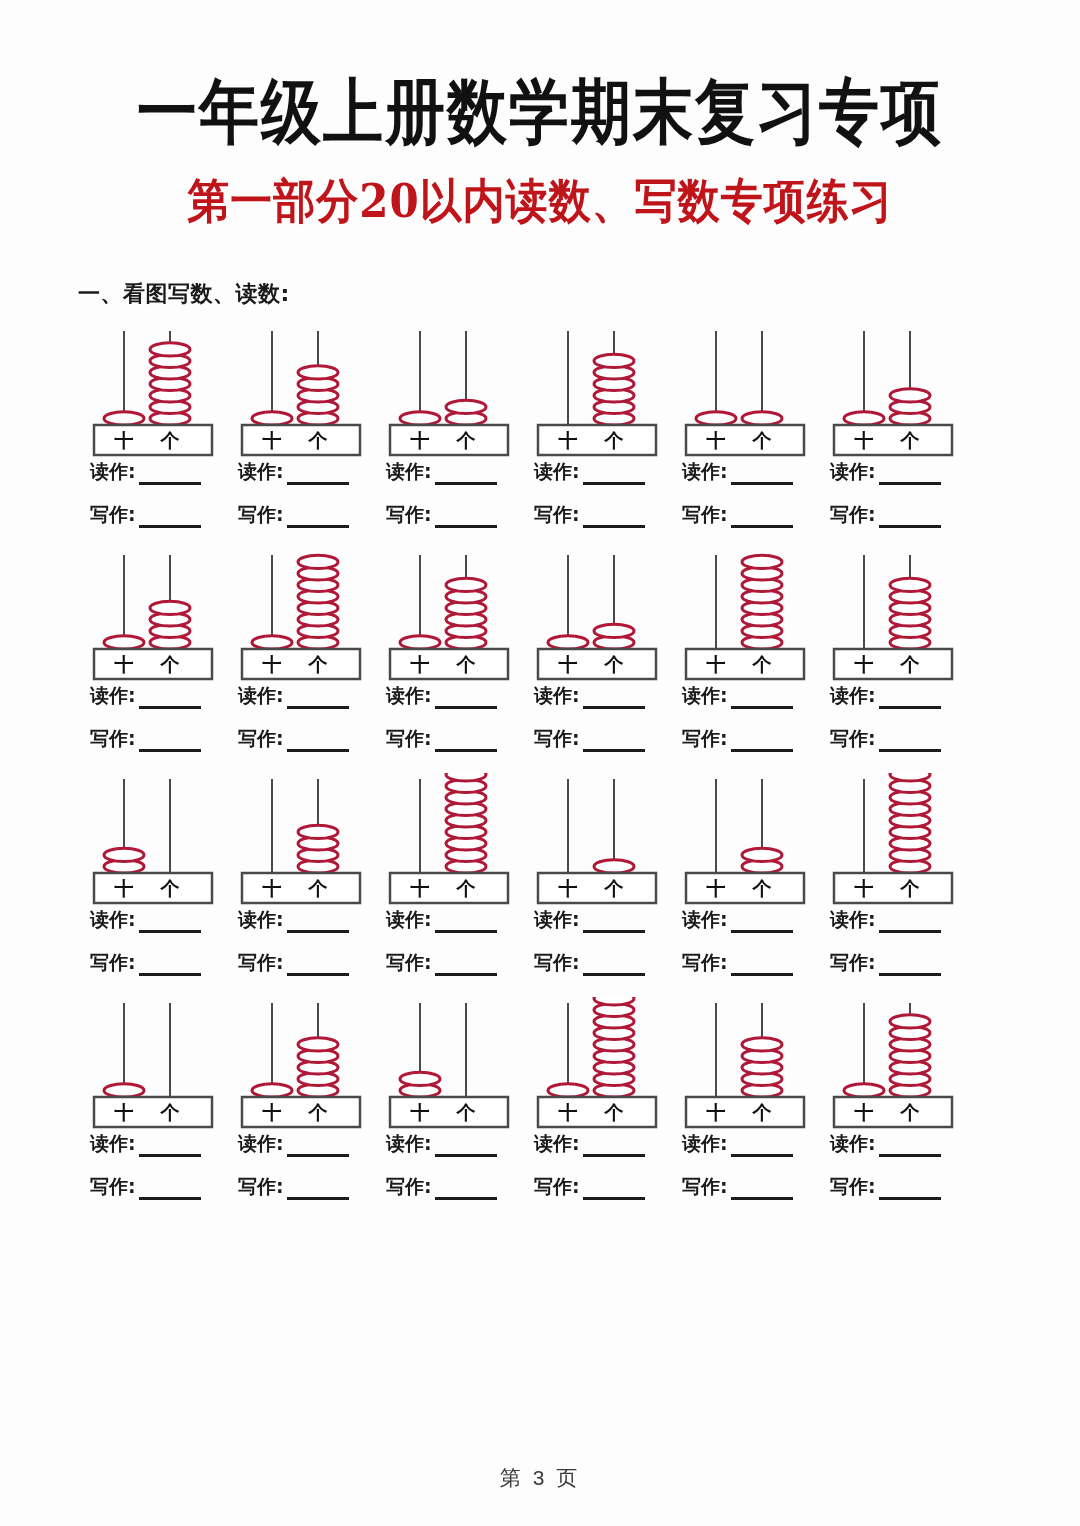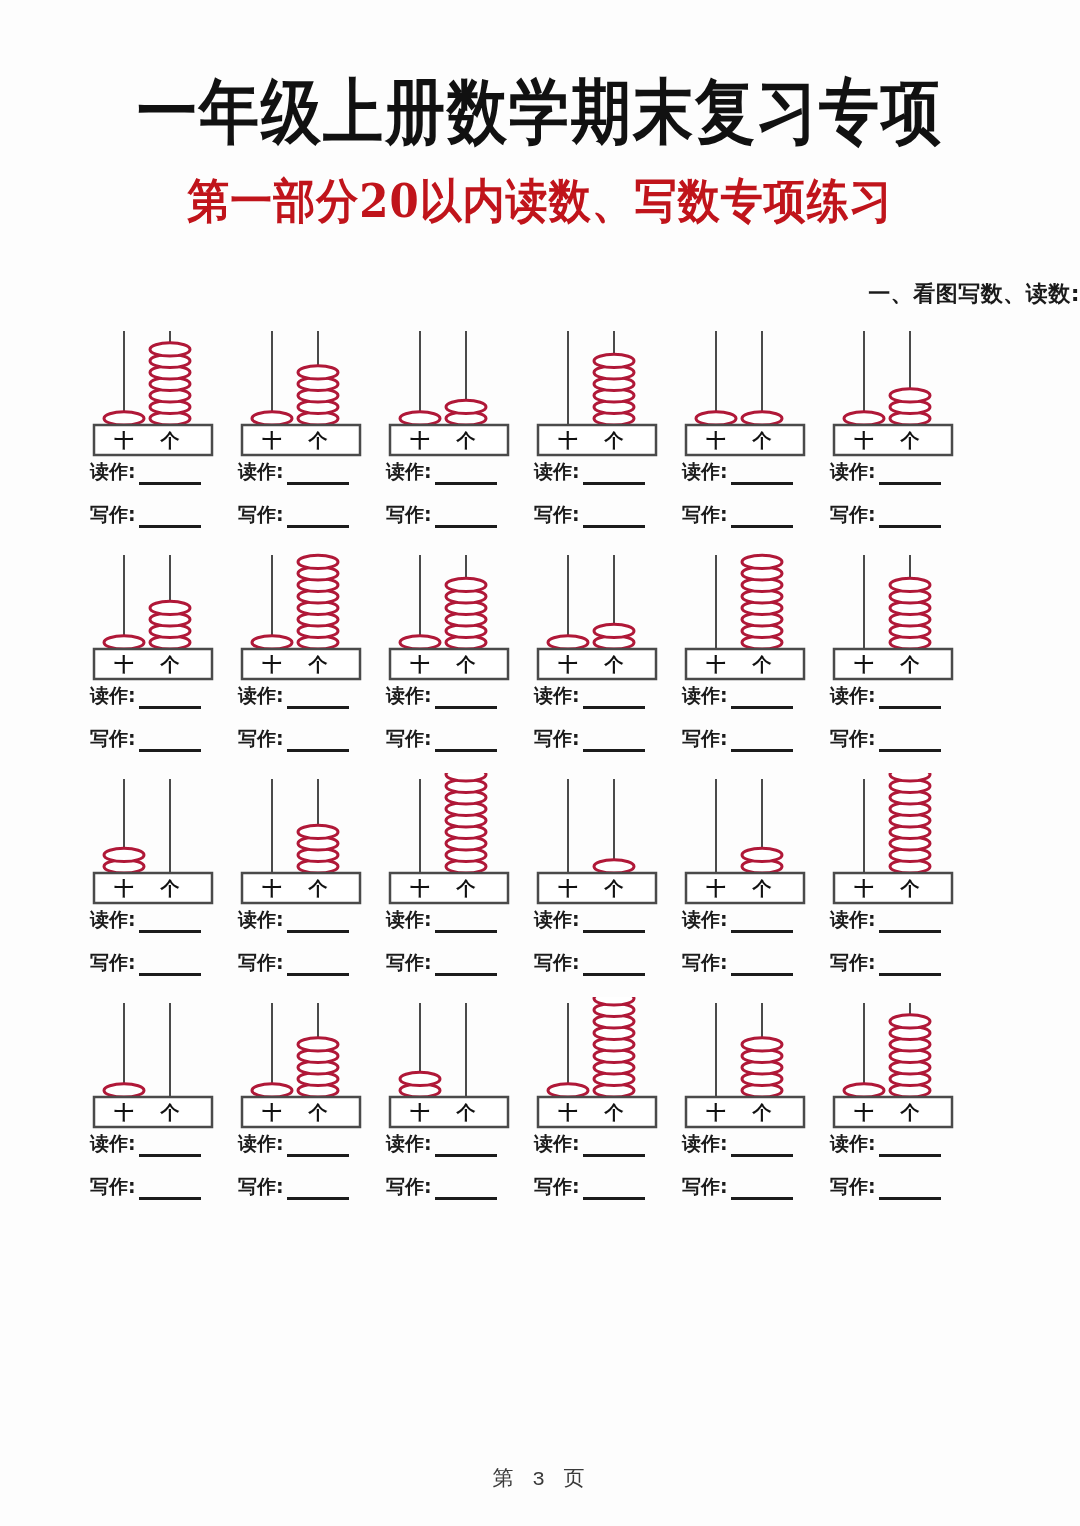--- a/index.html
+++ b/index.html
@@ -49,21 +49,20 @@
     transform-origin: center top;
   }
   .section-label {
     font-family: "DejaVu Sans", "Liberation Sans", sans-serif;
     font-weight: 700;
     font-size: 22px;
     color: #1a1a1a;
     margin: 0;
     padding: 58px 0 0 78px;
     letter-spacing: 0.5px;
-    text-align: right;
   }
 
   
   .grid {
     position: relative;
     padding: 16px 0 0 0;
   }
   .row {
     display: flex;
     justify-content: flex-start;
@@ -112,21 +111,21 @@
     margin-left: 3px;
   }
 
   
   .footer {
     position: absolute;
     left: 0;
     right: 0;
     bottom: 34px;
     text-align: center;
-    font-family: Liberation Mono, monospace;
+    font-family: Liberation Sans, sans-serif;
     font-size: 21px;
     color: #3a3a3a;
     letter-spacing: 3px;
   }
 </style>
 </head>
 <body>
 
 <div class="page">
 

